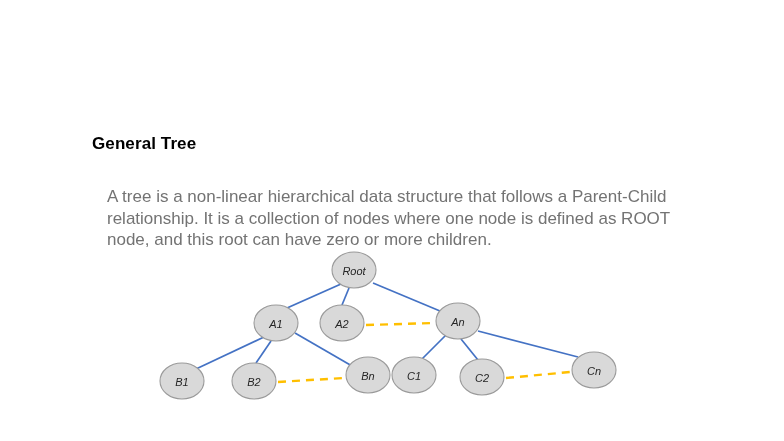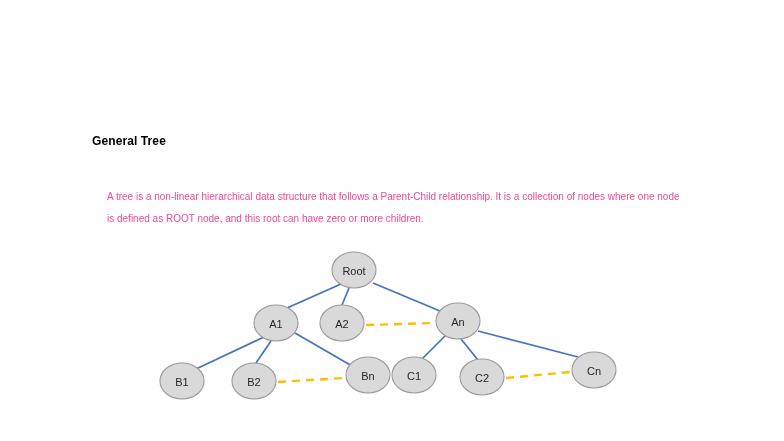--- a/index.html
+++ b/index.html
@@ -28,42 +28,43 @@
     text-align: center;
     font-size: 17px;
     font-weight: bold;
     letter-spacing: 0.2px;
     color: #000000;
   }
   .section-heading {
     position: absolute;
     left: 92px;
     top: 134px;
-    font-size: 12px;
+    font-size: 17px;
     font-weight: bold;
     letter-spacing: 0.1px;
     color: #000000;
   }
   .body-paragraph {
     position: absolute;
     left: 107px;
     top: 186px;
     width: 576px;
-    font-size: 10px;
+    font-size: 17px;
     line-height: 21.5px;
-    color: #ec4899;
+    color: #737373;
     text-align: left;
   }
   .diagram-wrap {
     position: absolute;
     left: 0;
     top: 0;
     width: 721px;
     height: 441px;
     pointer-events: none;
+    font-style: italic;
   }
   .diagram-svg {
     display: block;
     width: 784px;
     height: 441px;
   }
   .tree-node-ellipse {
     fill: #d9d9d9;
     stroke: #9a9a9a;
     stroke-width: 1.1;

